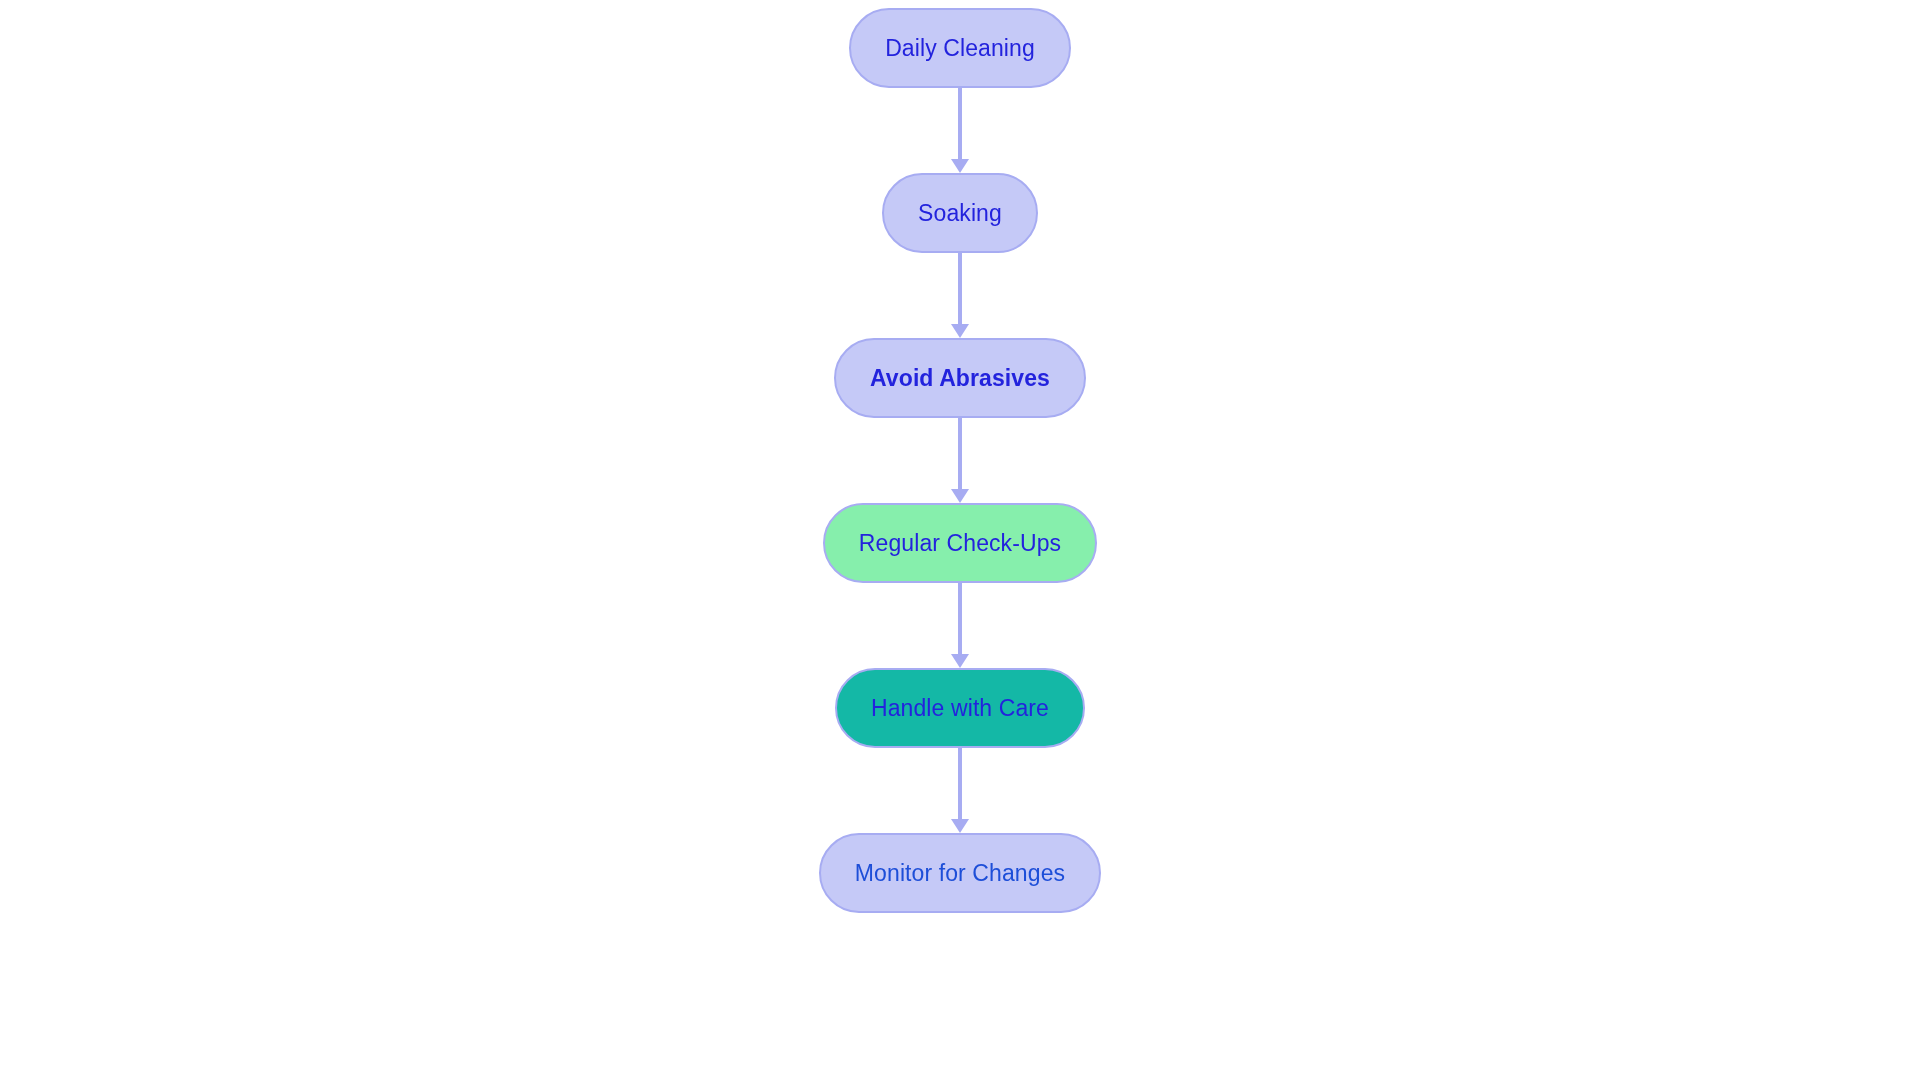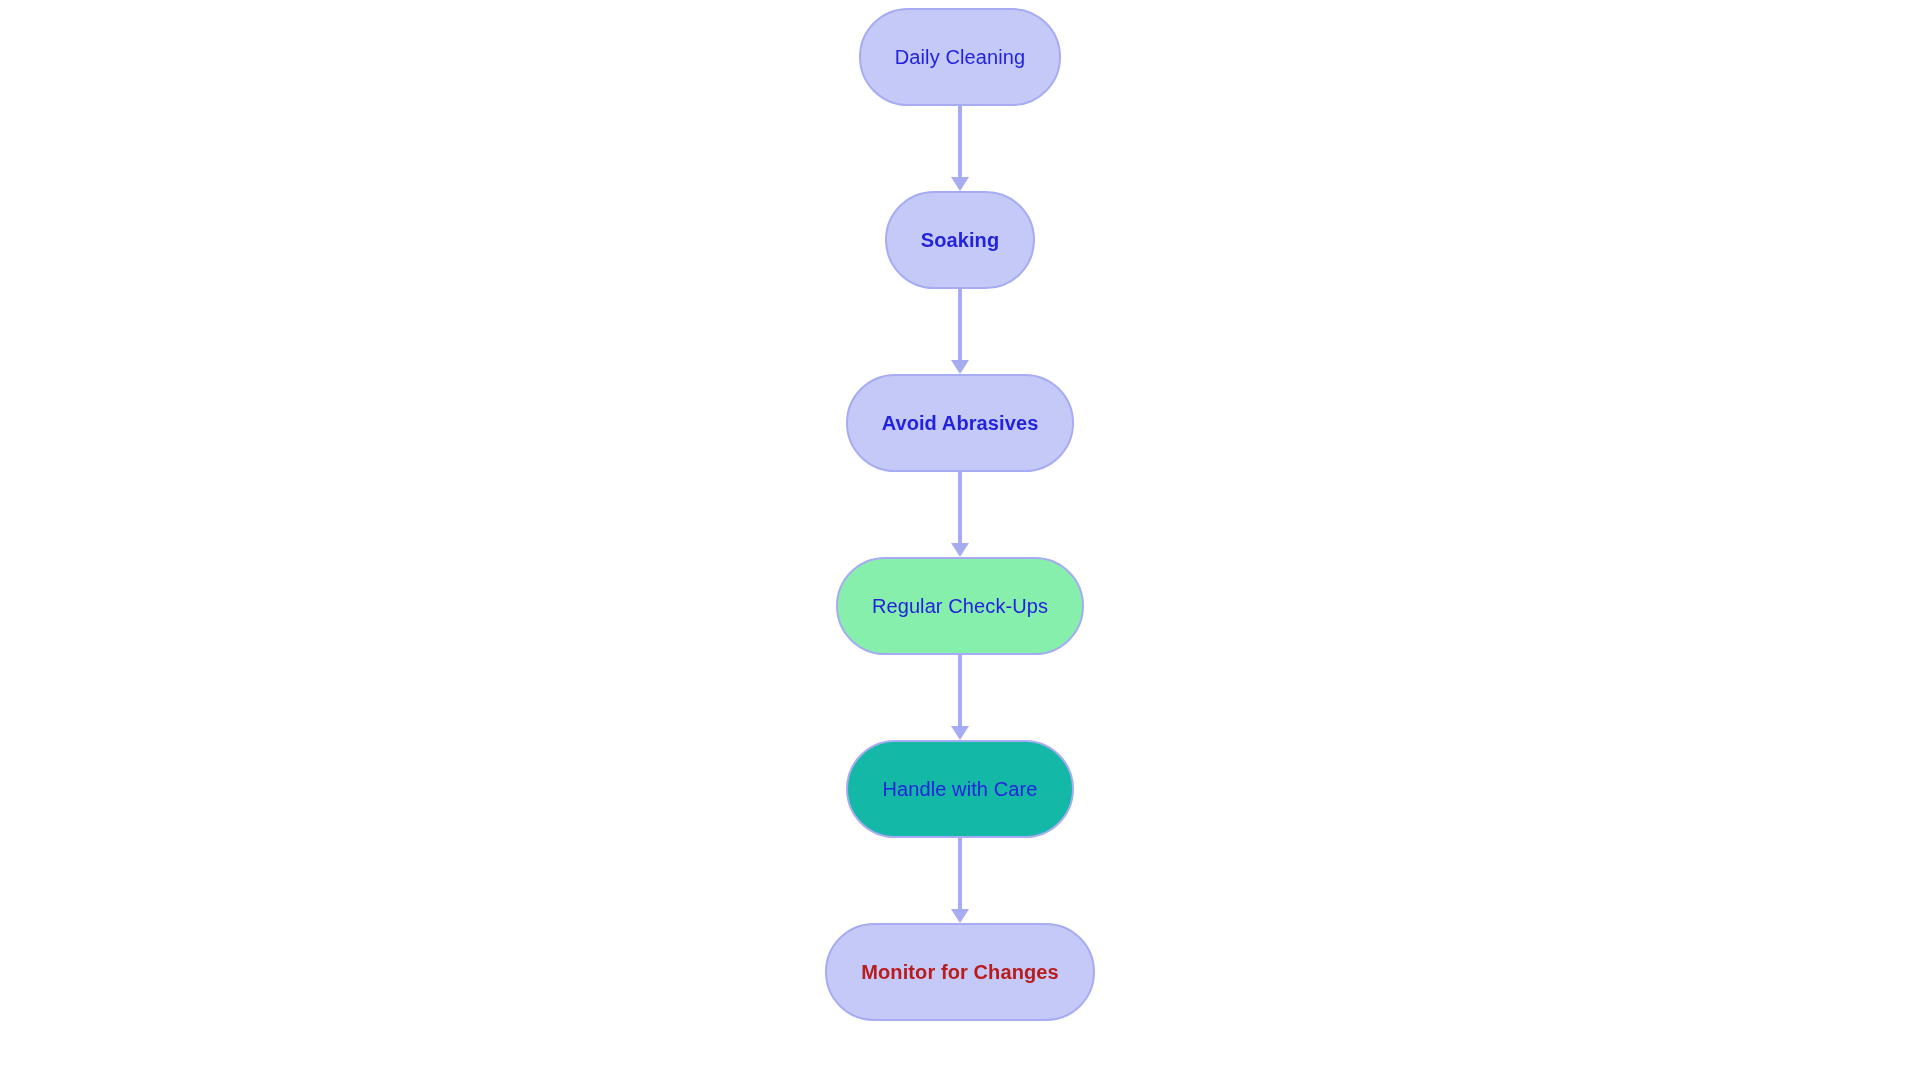--- a/index.html
+++ b/index.html
@@ -28,29 +28,29 @@
     width: 1920px;
     height: 1083px;
     display: flex;
     flex-direction: column;
     align-items: center;
     justify-content: flex-start;
   }
 
   .flow-node {
     box-sizing: border-box;
-    height: 98px;
+    height: 80px;
     border-radius: 53px;
     background: #c5c9f7;
     border: 2px solid #a7acf2;
     color: #2323dd;
     display: flex;
     align-items: center;
     justify-content: center;
-    font-size: 20px;
+    font-size: 23px;
     font-family: "Liberation Sans", sans-serif;
     font-weight: 400;
     letter-spacing: 0.1px;
     white-space: nowrap;
     padding: 0 34px;
     flex: 0 0 auto;
   }
 
   .flow-node-label {
     display: block;
@@ -102,21 +102,21 @@
 
     <div class="flow-node" style="background: rgb(197, 201, 247); border-color: rgb(167, 172, 242); color: rgb(35, 35, 221);">
       <span class="flow-node-label">Daily Cleaning</span>
     </div>
 
     <div class="flow-connector">
       <div class="conn-line" style="background: rgb(167, 172, 242);"></div>
       <div class="conn-head" style="border-top-color: rgb(167, 172, 242);"></div>
     </div>
 
-    <div class="flow-node" style="background: rgb(197, 201, 247); border-color: rgb(167, 172, 242); color: rgb(35, 35, 221); font-weight: bold;">
+    <div class="flow-node" style="background: rgb(197, 201, 247); border-color: rgb(167, 172, 242); color: rgb(35, 35, 221);">
       <span class="flow-node-label">Soaking</span>
     </div>
 
     <div class="flow-connector">
       <div class="conn-line" style="background: rgb(167, 172, 242);"></div>
       <div class="conn-head" style="border-top-color: rgb(167, 172, 242);"></div>
     </div>
 
     <div class="flow-node" style="background: rgb(197, 201, 247); border-color: rgb(167, 172, 242); color: rgb(35, 35, 221); font-weight: bold;">
       <span class="flow-node-label">Avoid Abrasives</span>
@@ -138,18 +138,18 @@
 
     <div class="flow-node" style="background: #14b8a6; border-color: rgb(167, 172, 242); color: rgb(35, 35, 221);">
       <span class="flow-node-label">Handle with Care</span>
     </div>
 
     <div class="flow-connector">
       <div class="conn-line" style="background: rgb(167, 172, 242);"></div>
       <div class="conn-head" style="border-top-color: rgb(167, 172, 242);"></div>
     </div>
 
-    <div class="flow-node" style="background: rgb(197, 201, 247); border-color: rgb(167, 172, 242); color: #b91c1c; font-weight: bold;">
+    <div class="flow-node" style="background: rgb(197, 201, 247); border-color: rgb(167, 172, 242); color: #1d4ed8;">
       <span class="flow-node-label">Monitor for Changes</span>
     </div>
 
   </div>
 </div>
 
 </body></html>

